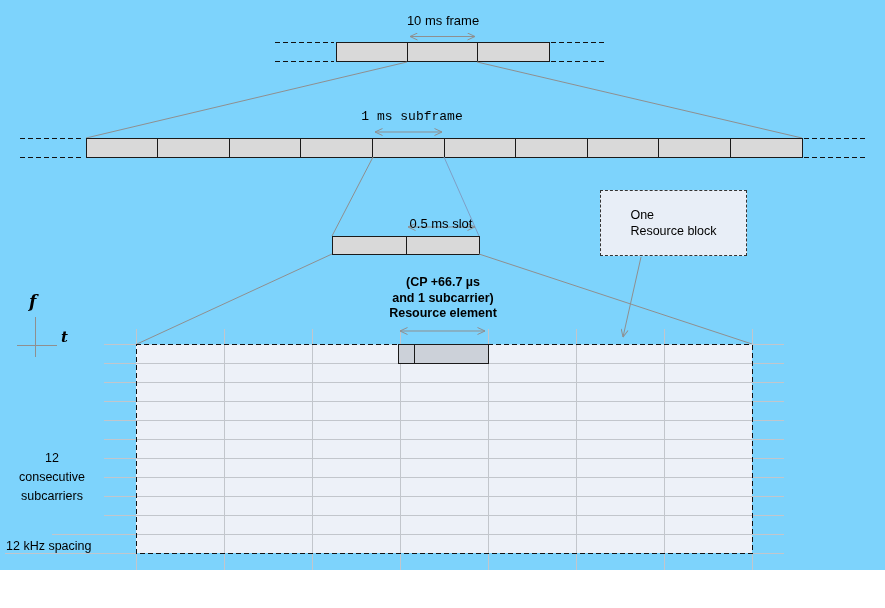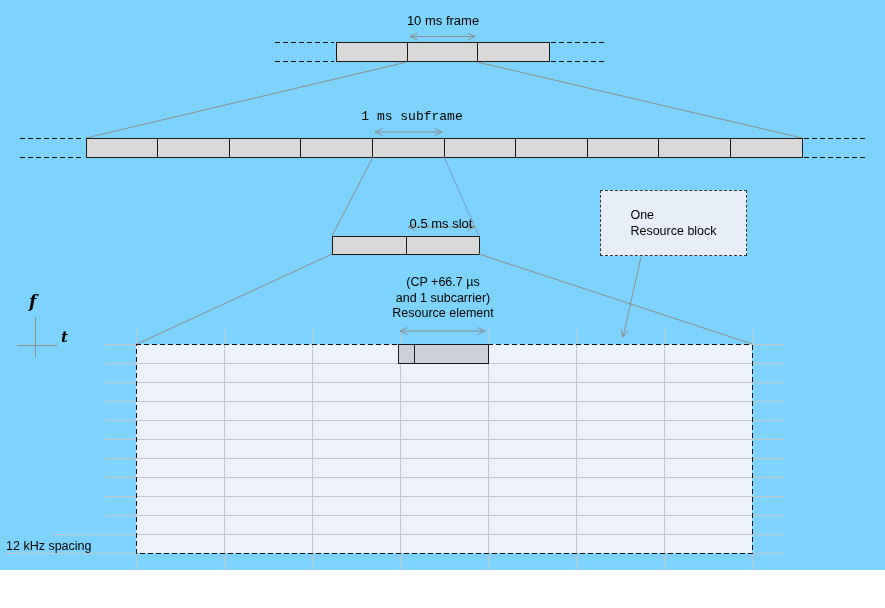--- a/index.html
+++ b/index.html
@@ -168,27 +168,30 @@
       <line class="gray" x1="641" y1="257" x2="623" y2="337" marker-end="url(#ah)"></line>
     </g>
   </svg>
 
   <div class="lbl center" style="left:443px;top:13px;">10 ms frame</div>
 
   <div class="lbl center" style="left:412px;top:109px;font-family:Liberation Mono, monospace;">1 ms subframe</div>
 
   <div class="lbl center" style="left:441px;top:206px;margin-top:10px;">0.5 ms slot</div>
 
-  <div class="lbl center small" style="left:443px;top:275px;line-height:15.5px;">(CP +66.7 µs
+  <div class="lbl center small" style="left:443px;top:275px;line-height:15.5px;font-weight:bold;">(CP +66.7 µs
 and 1 subcarrier)
 Resource element</div>
 
   <div class="rb-box">One
 Resource block</div>
 
   <div class="axis-lbl" style="left:29px;top:291px;font-size:17px;">f</div>
 
   <div class="axis-lbl" style="left:61px;top:328px;font-size:15px;">t</div>
 
+  <div class="lbl center small" style="left:52px;top:449px;line-height:19px;">12
+consecutive
+subcarriers</div>
 
   <div class="lbl small" style="left:6px;top:538px;">12 kHz spacing</div>
 
 </div>
 
 </body></html>

